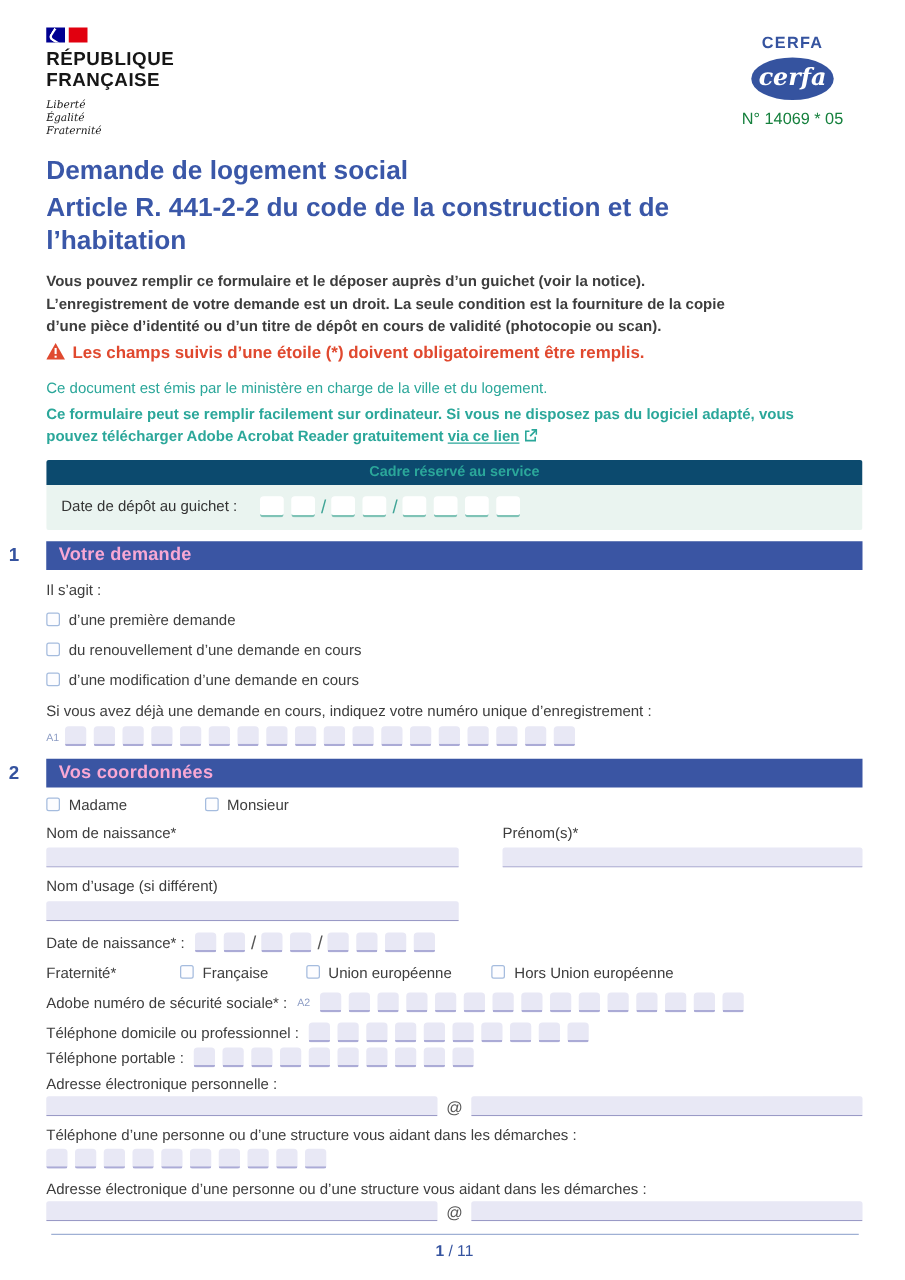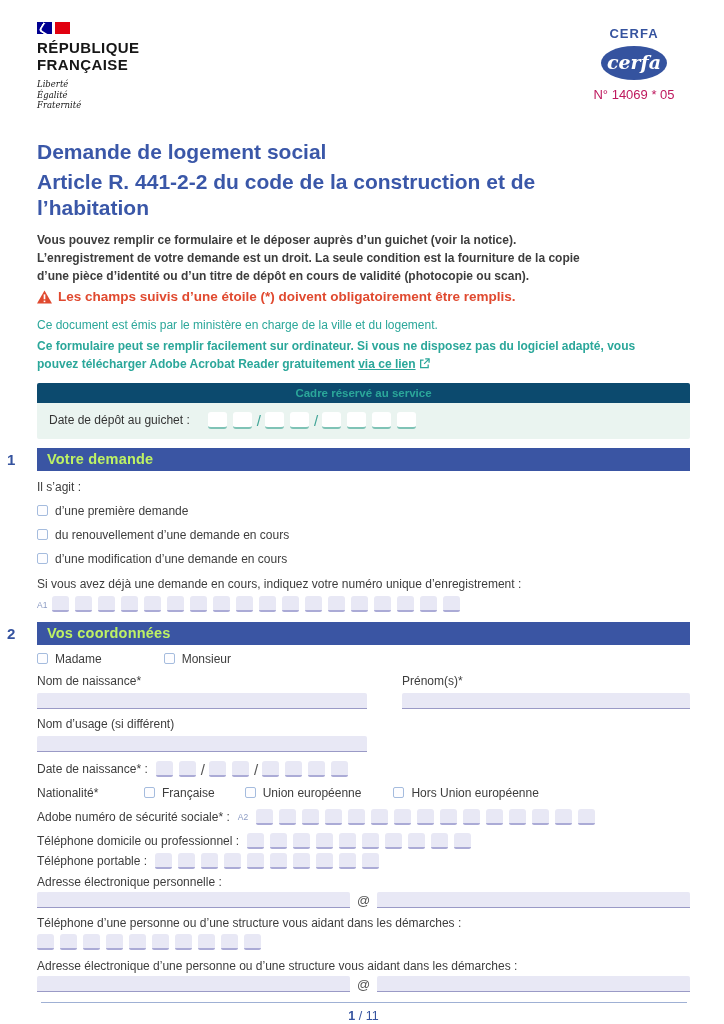--- a/index.html
+++ b/index.html
@@ -20,49 +20,49 @@
   .flag .fr { width:15px; height:12px; background:#E1000F; }
   .marianne .rep { font-weight:bold; color:#161616; font-size:15px; line-height:17px; letter-spacing:.4px; }
   .devise { margin-top:6px; font-family:"DejaVu Serif", serif; font-style:italic; font-size:8.5px;
     line-height:10.5px; color:#161616; }
   .cerfa { text-align:center; width:112px; padding-top:4px; }
   .cerfa-label { color:#35539F; font-weight:bold; font-size:13px; letter-spacing:1px; }
   .cerfa-oval { width:66px; height:34px; background:#35539F; border-radius:50%; margin:5px auto 0;
     display:flex; align-items:center; justify-content:center; }
   .cerfa-oval span { color:#fff; font-family:"DejaVu Serif", serif; font-style:italic; font-weight:bold;
     font-size:19px; line-height:1; padding-bottom:2px; }
-  .cerfa-num { color:#be185d; font-size:13px; margin-top:7px; }
+  .cerfa-num { color:#15803d; font-size:13px; margin-top:7px; }
 
   
   h1 { color:#3A57A8; font-size:21px; line-height:26px; font-weight:bold; max-width:600px; }
-  .t1 { margin-top:28px; }
+  .t1 { margin-top:13px; }
   .t2 { margin-top:4px; }
   .intro-bold { margin-top:10px; font-weight:bold; color:#3d3d3d; font-size:12px; line-height:18px; }
-  .warning { margin-top:4px; display:flex; align-items:flex-end; gap:6px; }
+  .warning { margin-top:4px; display:flex; align-items:center; gap:6px; }
   .warning .wtxt { color:#E0492F; font-weight:bold; font-size:13.5px; }
   .teal  { color:#2BA79A; font-size:12px; line-height:18px; }
   .m-top12 { margin-top:12px; }
   .teal-bold { margin-top:3px; font-weight:bold; max-width:620px; }
   .teal-bold a { color:#2BA79A; text-decoration:underline; cursor:pointer; }
   .ext-icon { display:inline-block; vertical-align:-1px; margin-left:3px; }
 
   
   .service-box { margin-top:9px; border-radius:2px; overflow:hidden; }
   .service-head { background:#0c4a6e; height:20px; line-height:20px; text-align:center;
     color:#2BA79A; font-weight:bold; font-size:11.5px; }
   .service-body { background:#EAF4F0; padding:9px 12px 10px; display:flex; align-items:center; gap:18px; }
   .service-body .lbl { color:#333; font-size:12px; }
   .teal-cells .cell { display:inline-block; width:19px; height:17px; background:#fff;
     border-radius:3px; border-bottom:2px solid #7FC3B6; margin-right:6px; vertical-align:middle; }
   .teal-cells .slash { color:#3FA496; font-size:15px; margin:0 4px 0 -1px; vertical-align:middle; }
 
   
   .sec { display:flex; align-items:center; margin-left:-30px; }
   .sec .num { width:30px; color:#35539F; font-weight:bold; font-size:15px; text-align:left; padding-left:0; }
-  .sec .bar { flex:1; background:#3A55A3; height:23px; line-height:23px; color:#bef264;
+  .sec .bar { flex:1; background:#3A55A3; height:23px; line-height:23px; color:#f9a8d4;
     font-weight:bold; font-size:14.5px; padding-left:10px; letter-spacing:.2px; }
   .sec1 { margin-top:9px; }
   .sec2 { margin-top:10px; }
 
   .body-line { margin-top:9px; font-size:12px; color:#3d3d3d; }
   .opt { margin-top:10px; display:flex; align-items:center; gap:7px; font-size:12px; }
   .cb { width:11px; height:11px; background:#fdfdff; border:1px solid #A5BCDE; border-radius:2px;
     display:inline-block; flex:0 0 auto; cursor:pointer; }
   .code { color:#8C9CC4; font-size:8.5px; margin-right:5px; }
 
@@ -229,21 +229,21 @@
 
   <div class="field-label mt8">Nom d’usage (si différent)</div>
   <div class="input w330"></div>
 
   <div class="inline-row">
     <span>Date de naissance* :</span>
     <span class="cellrow lav"><span class="cell"></span><span class="cell"></span><span class="slash">/</span><span class="cell"></span><span class="cell"></span><span class="slash">/</span><span class="cell"></span><span class="cell"></span><span class="cell"></span><span class="cell"></span></span>
   </div>
 
   <div class="nat">
-    <span class="nat-label">Nationalité*</span>
+    <span class="nat-label">Fraternité*</span>
     <div class="opt o1">
       <span class="cb"></span>
       <span>Française</span>
     </div>
     <div class="opt o2">
       <span class="cb"></span>
       <span>Union européenne</span>
     </div>
     <div class="opt">
       <span class="cb"></span>

